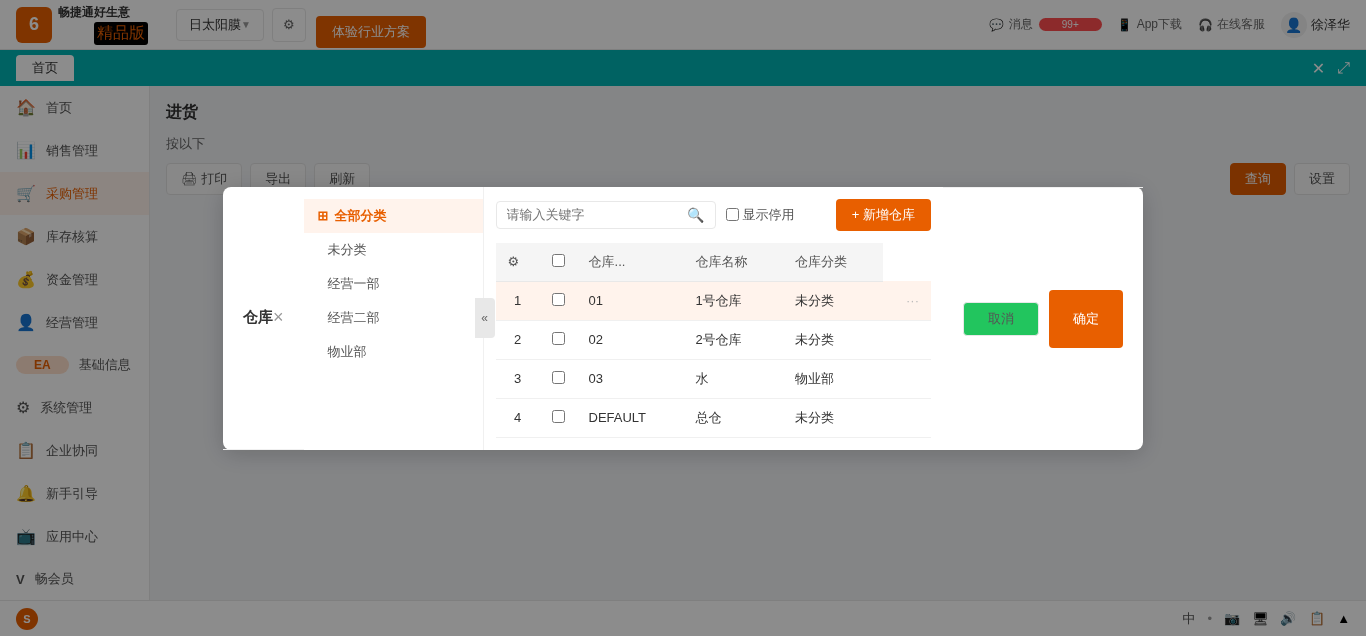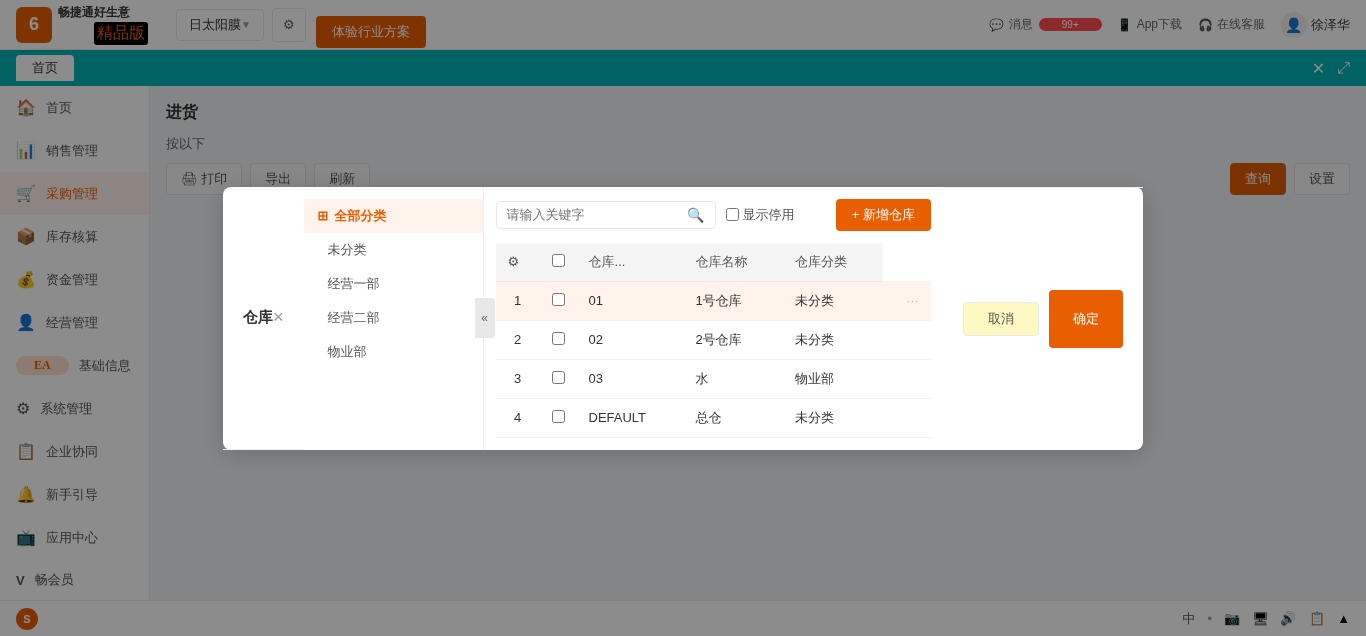--- a/index.html
+++ b/index.html
@@ -269,21 +269,21 @@
 
     
     .modal-footer {
       display: flex; align-items: center; justify-content: flex-end;
       padding: 12px 20px;
       border-top: 1px solid #f0f0f0;
       gap: 10px;
     }
     .cancel-btn {
       padding: 7px 24px; border: 1px solid #e8e8e8;
-      border-radius: 4px; background: #fef9c3; color: #555;
+      border-radius: 4px; background: #22c55e; color: #555;
       cursor: pointer; font-size: 13px;
     }
     .confirm-btn {
       padding: 20px 24px; border: none;
       border-radius: 4px; background: #e85f00; color: #fff;
       cursor: pointer; font-size: 13px;
     }
 
     
     .status-bar {
@@ -372,21 +372,21 @@
     </div>
     <div class="sidebar-item">
       <span class="sidebar-icon">💰</span>
       <span>资金管理</span>
     </div>
     <div class="sidebar-item">
       <span class="sidebar-icon">👤</span>
       <span>经营管理</span>
     </div>
     <div class="sidebar-item">
-      <span class="sidebar-icon" style="font-size:12px;font-weight:bold;color:#e85f00;background:#ffe0cc;border-radius:9px;padding:2px 18px;font-family:Liberation Serif, serif;">EA</span>
+      <span class="sidebar-icon" style="font-size:12px;font-weight:bold;color:#e85f00;background:#ffe0cc;border-radius:9px;padding:2px 18px;">EA</span>
       <span>基础信息</span>
     </div>
     <div class="sidebar-item">
       <span class="sidebar-icon">⚙</span>
       <span>系统管理</span>
     </div>
     <div class="sidebar-item">
       <span class="sidebar-icon">📋</span>
       <span>企业协同</span>
     </div>

